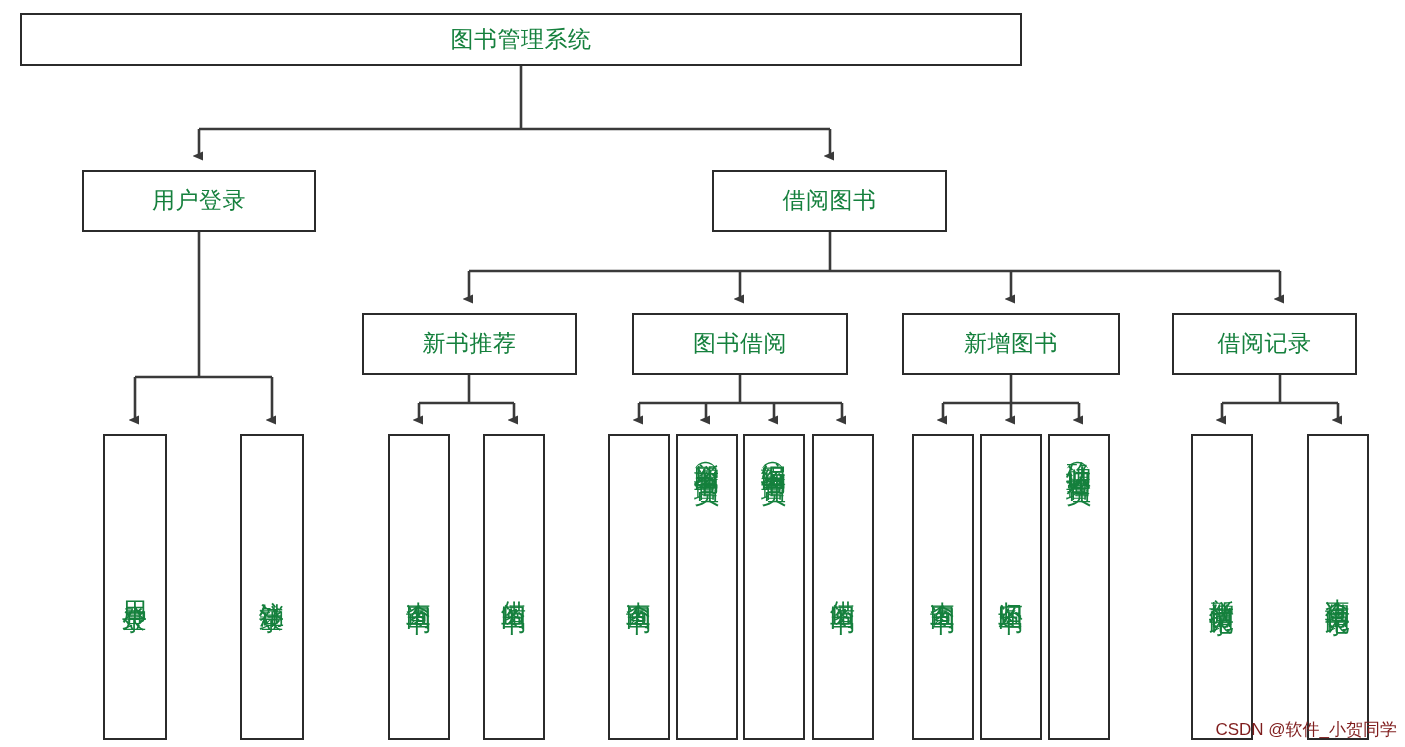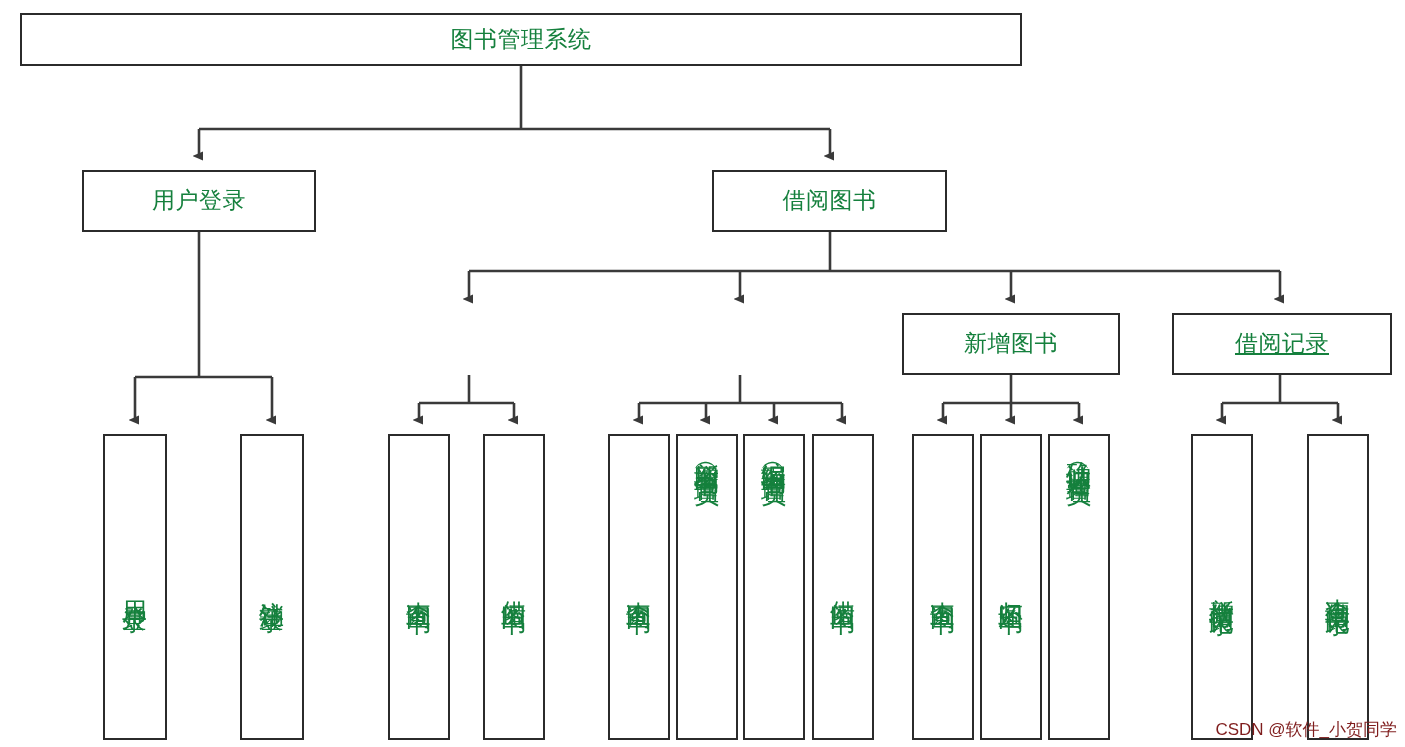--- a/index.html
+++ b/index.html
@@ -119,24 +119,30 @@
     <span class="lbl">图书管理系统</span>
   </div>
 
   <div class="node h-node" style="left:82px;top:170px;width:234px;height:62px;">
     <span class="lbl">用户登录</span>
   </div>
   <div class="node h-node" style="left:712px;top:170px;width:235px;height:62px;">
     <span class="lbl">借阅图书</span>
   </div>
 
+  <div class="node h-node" style="left:362px;top:313px;width:215px;height:62px;">
+    <span class="lbl">新书推荐</span>
+  </div>
+  <div class="node h-node" style="left:632px;top:313px;width:216px;height:62px;">
+    <span class="lbl">图书借阅</span>
+  </div>
   <div class="node h-node" style="left:902px;top:313px;width:218px;height:62px;">
     <span class="lbl">新增图书</span>
   </div>
-  <div class="node h-node" style="left:1172px;top:313px;width:220px;height:62px;text-decoration:underline;">
+  <div class="node h-node" style="left:1172px;top:313px;width:185px;height:62px;">
     <span class="lbl">借阅记录</span>
   </div>
 
   <div class="node leaf center" style="left:103px;top:434px;width:64px;height:306px;">
     <span class="lbl">用户登录</span>
   </div>
   <div class="node leaf center" style="left:240px;top:434px;width:64px;height:306px;">
     <span class="lbl">注销登录</span>
   </div>
 

